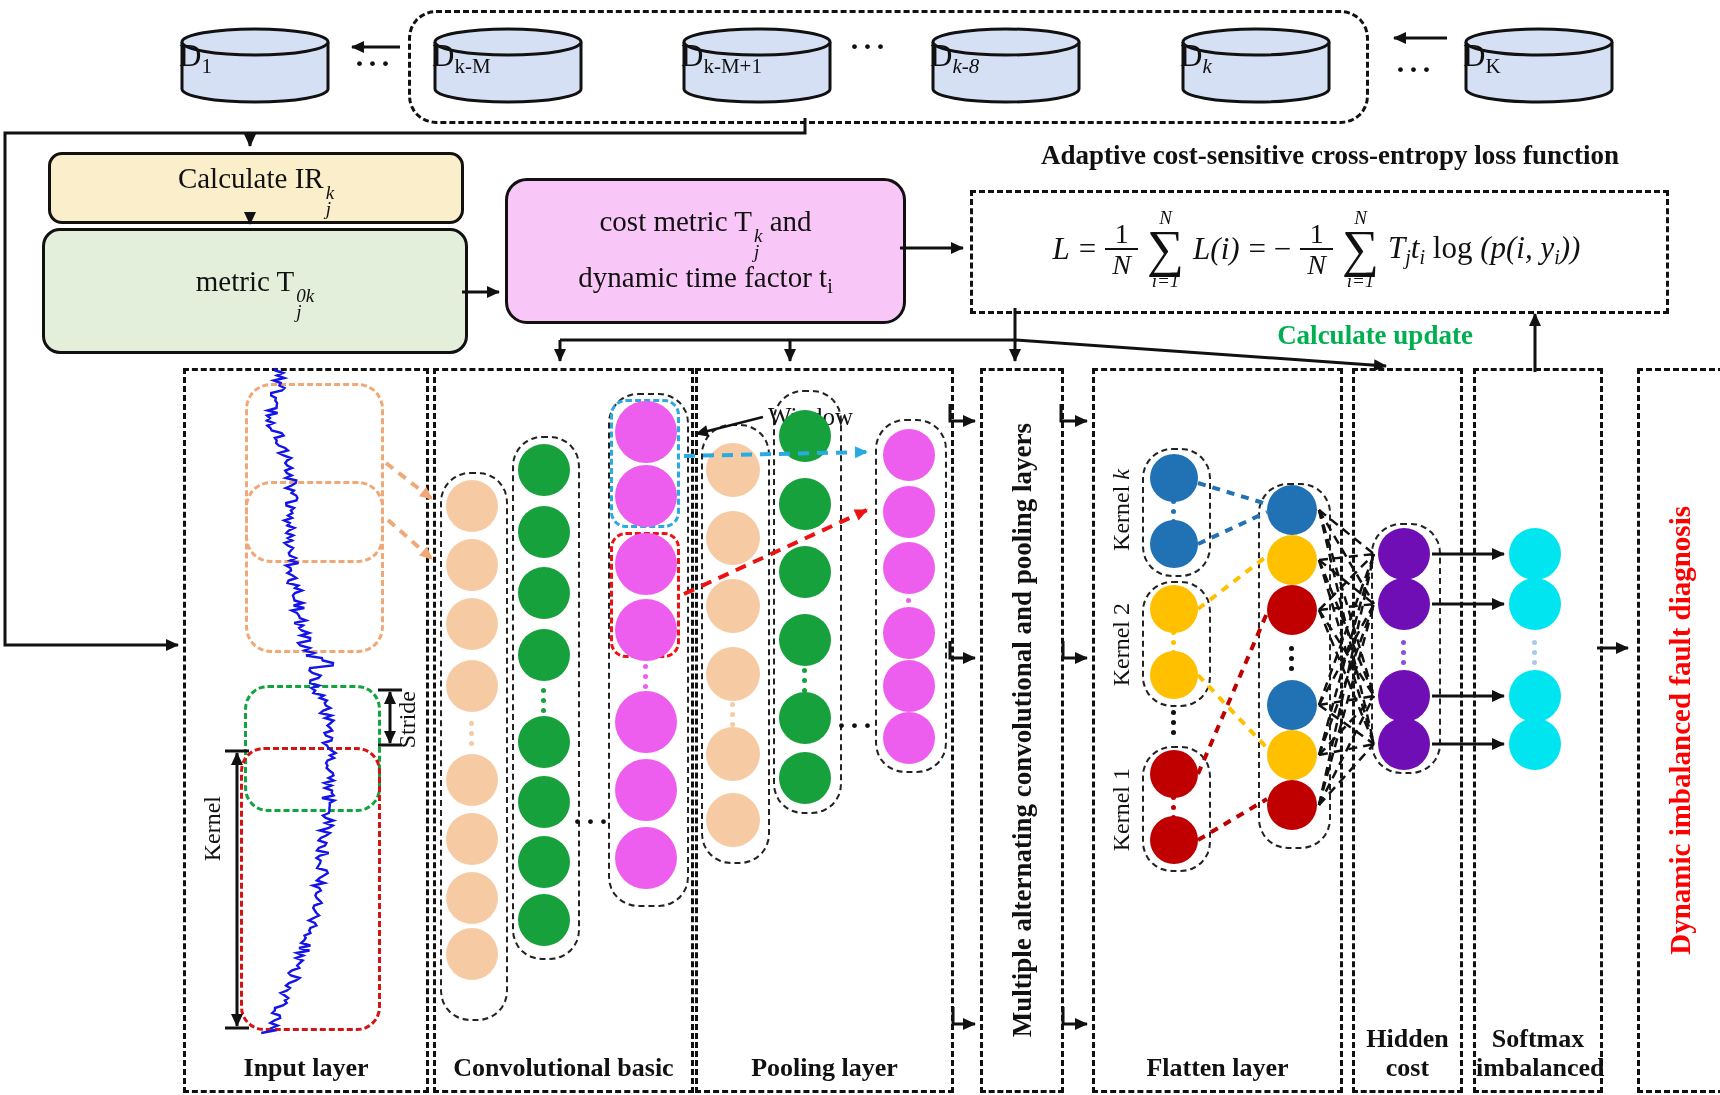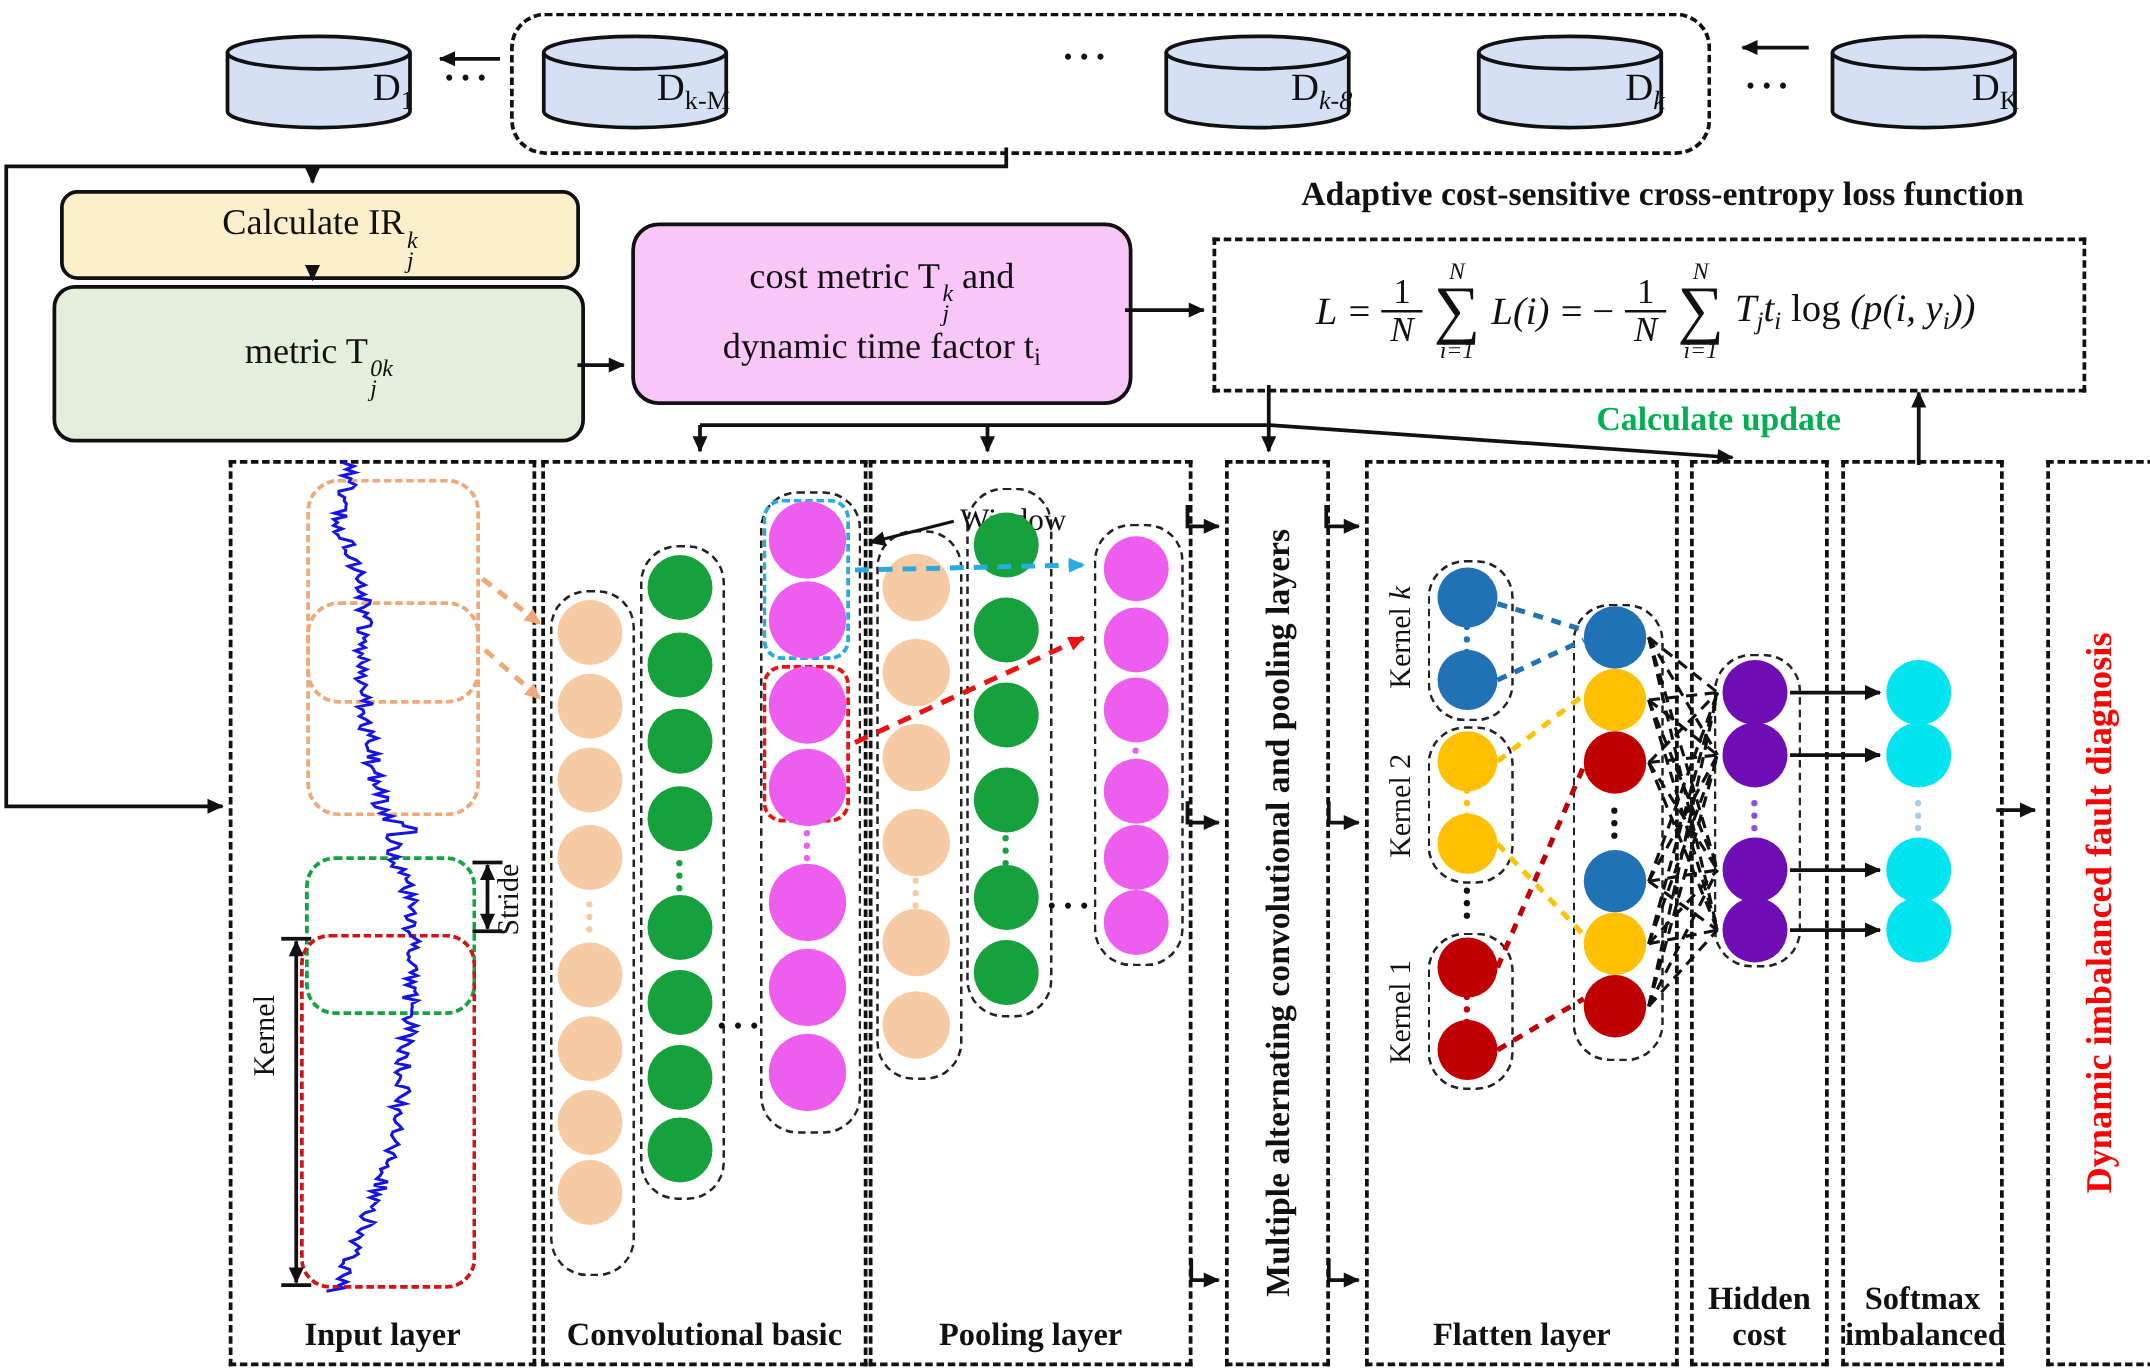--- a/index.html
+++ b/index.html
@@ -4,21 +4,21 @@
 <style>
   html,body{margin:0;padding:0;background:#fff}
   .stage{position:relative;width:1720px;height:1095px;background:#fff;
          font-family:"Liberation Serif",serif;color:#111;overflow:hidden}
   .abs{position:absolute}
   svg.overlay{position:absolute;left:0;top:0;z-index:3;pointer-events:none}
   
   .dbgroup{border:3px dashed #111;border-radius:28px}
   .cyl{width:152px;height:84px;z-index:2}
   .cyl svg{position:absolute;left:0;top:0}
-  .cyl-label{position:absolute;left:0;top:26px;width:100%;text-align:right;
+  .cyl-label{position:absolute;left:0;top:12px;width:100%;text-align:left;
              font-size:31px;z-index:2}
   .cyl-label sub{font-size:21px;vertical-align:-7px;letter-spacing:0}
   .sub-it sub{font-style:italic}
   .hdots{font-size:30px;font-weight:bold;text-align:center;letter-spacing:3px;z-index:2;line-height:1}
   
   .pbox{border:3px solid #111;display:flex;flex-direction:column;align-items:center;
         justify-content:center;text-align:center;font-size:29px;line-height:1.25;z-index:2}
   .pbox-yellow{background:#FBEFCB;border-radius:14px}
   .pbox-green{background:#E3EFDB;border-radius:18px}
   .pbox-pink{background:#F9C7F7;border-radius:22px}
@@ -156,20 +156,27 @@
       </svg>
     <div class="cyl-label"><span>D</span><sub>1</sub></div>
   </div>
   <div class="abs cyl" style="left:432px;top:26px">
     <svg width="152" height="84">
         <path d="M3,16 L3,63 A73,13 0 0 0 149,63 L149,16" fill="#D6E0F4" stroke="#111" stroke-width="3"></path>
         <ellipse cx="76" cy="16" rx="73" ry="13" fill="#D6E0F4" stroke="#111" stroke-width="3"></ellipse>
       </svg>
     <div class="cyl-label"><span>D</span><sub>k-M</sub></div>
   </div>
+  <div class="abs cyl" style="left:681px;top:26px">
+    <svg width="152" height="84">
+        <path d="M3,16 L3,63 A73,13 0 0 0 149,63 L149,16" fill="#D6E0F4" stroke="#111" stroke-width="3"></path>
+        <ellipse cx="76" cy="16" rx="73" ry="13" fill="#D6E0F4" stroke="#111" stroke-width="3"></ellipse>
+      </svg>
+    <div class="cyl-label"><span>D</span><sub>k-M+1</sub></div>
+  </div>
   <div class="abs cyl sub-it" style="left:930px;top:26px">
     <svg width="152" height="84">
         <path d="M3,16 L3,63 A73,13 0 0 0 149,63 L149,16" fill="#D6E0F4" stroke="#111" stroke-width="3"></path>
         <ellipse cx="76" cy="16" rx="73" ry="13" fill="#D6E0F4" stroke="#111" stroke-width="3"></ellipse>
       </svg>
     <div class="cyl-label"><span>D</span><sub>k-8</sub></div>
   </div>
   <div class="abs cyl sub-it" style="left:1180px;top:26px">
     <svg width="152" height="84">
         <path d="M3,16 L3,63 A73,13 0 0 0 149,63 L149,16" fill="#D6E0F4" stroke="#111" stroke-width="3"></path>

